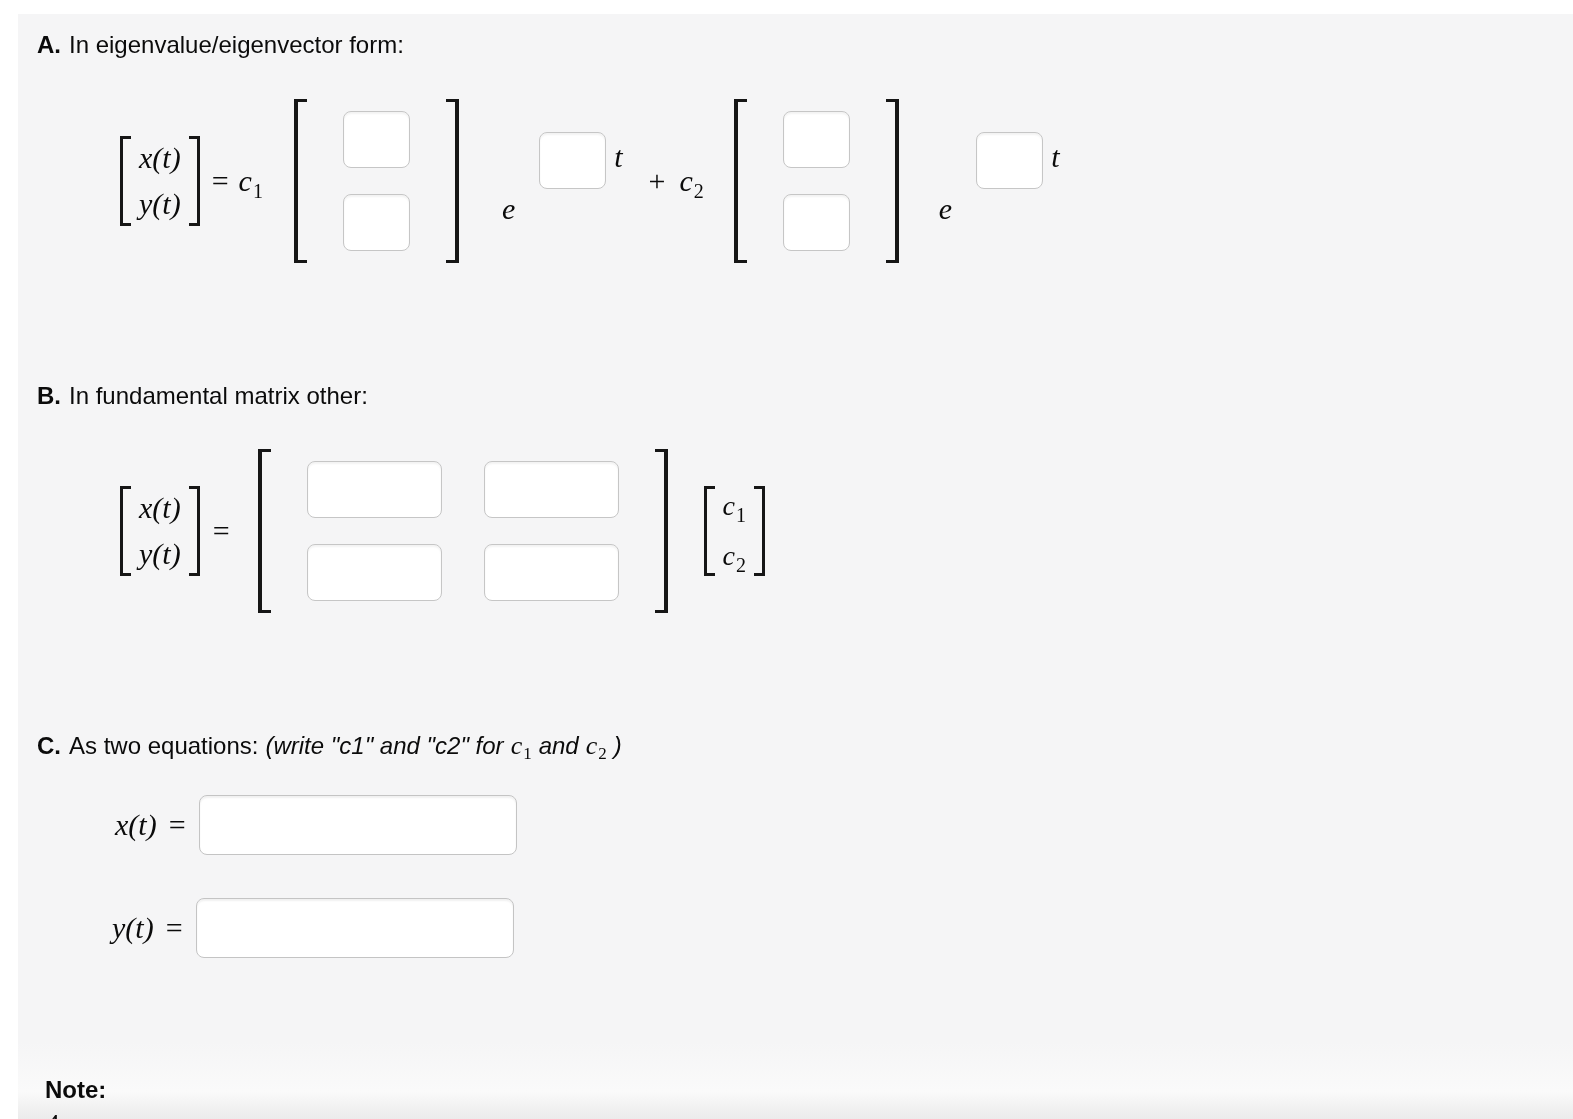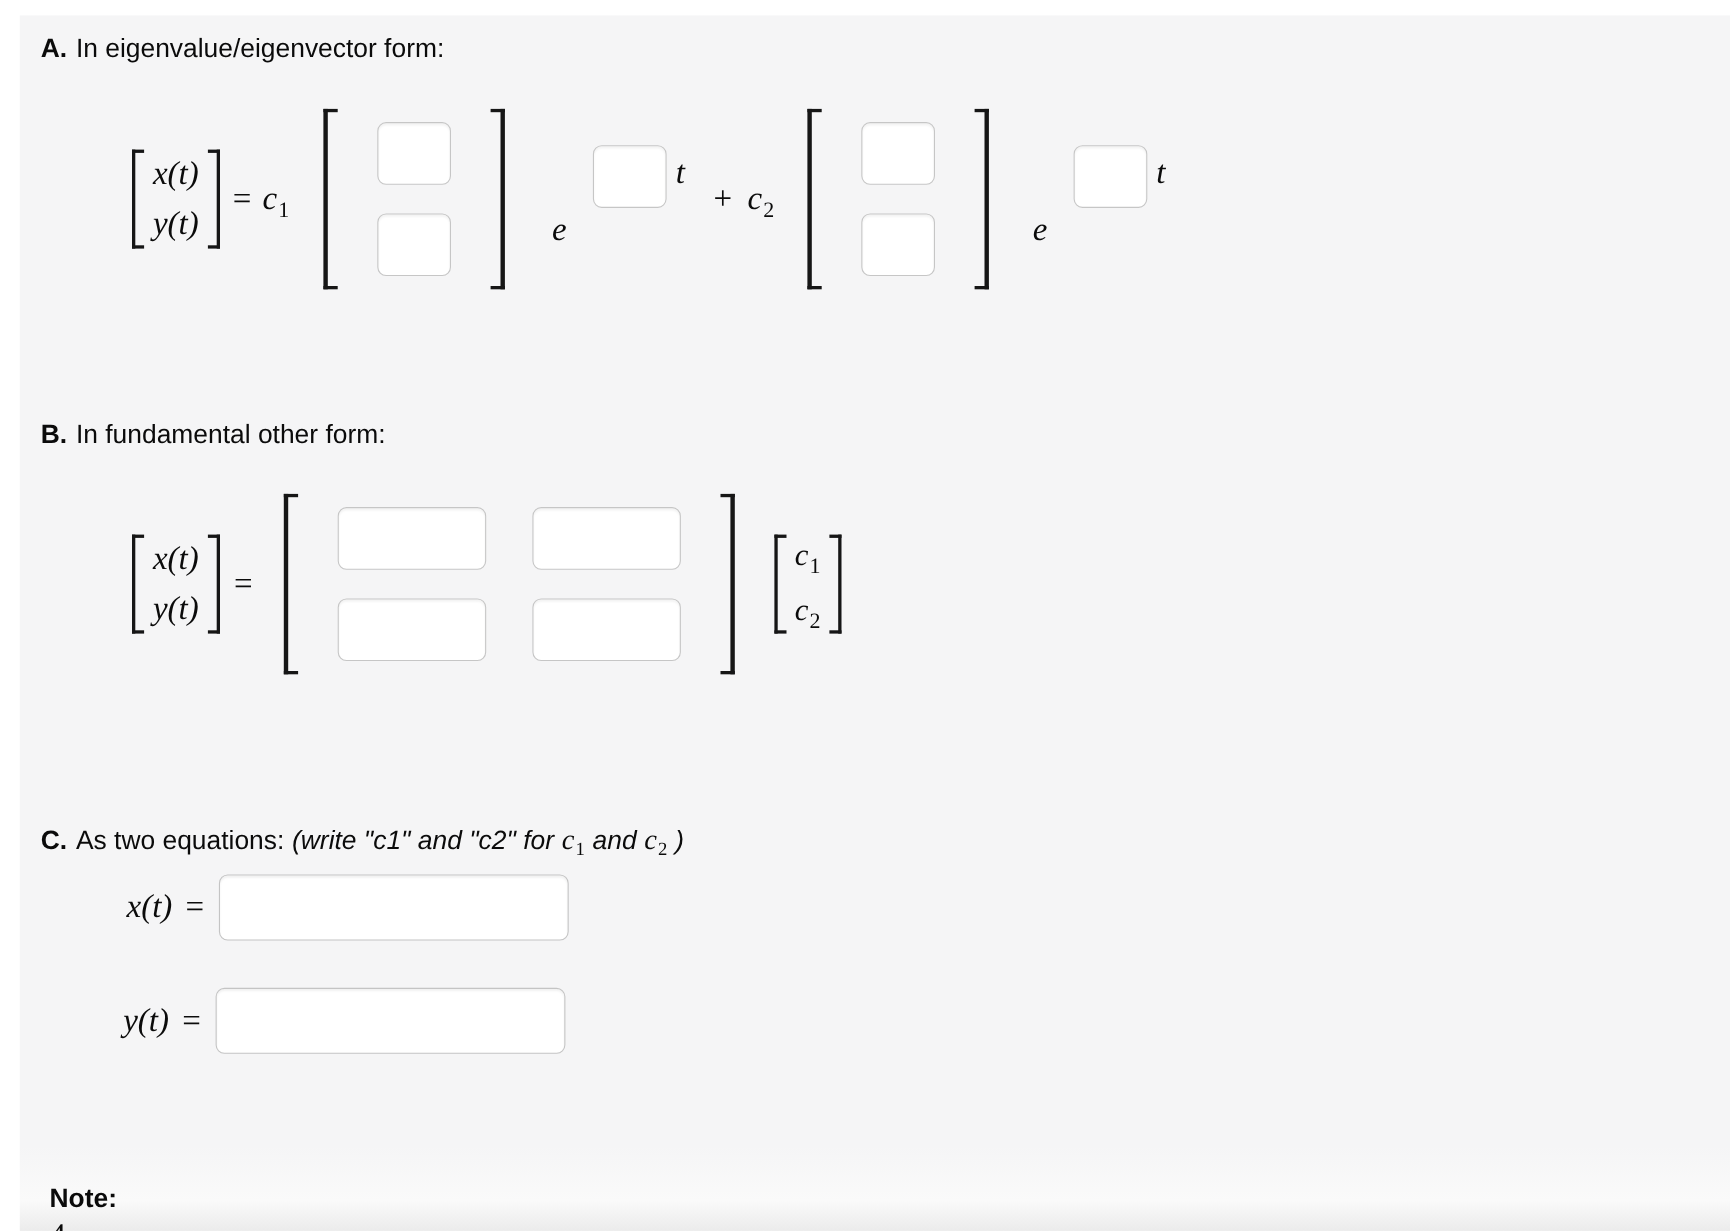--- a/index.html
+++ b/index.html
@@ -116,21 +116,21 @@
       <input type="text" class="abox" value="" style="">
     </span>
     <span class="br lg br-r"></span>
   </div>
   <span class="mit e-base" style="margin-left:40px;">e</span>
   <input type="text" class="abox sup" value="" style="">
   <span class="mit t-sup">t</span>
 </div>
 
 <div class="heading" style="left:37px;top:381px;">
-  <span class="hb">B.</span><span class="ht">In fundamental other form:</span>
+  <span class="hb">B.</span><span class="ht">In fundamental matrix other:</span>
 </div>
 
 <div class="eqrow" style="left:120px;top:447px;height:168px;">
   <div class="mvec">
     <span class="br sm br-l"></span>
     <span class="mcol">
       <span class="mit">x(t)</span>
       <span class="mit">y(t)</span>
     </span>
     <span class="br sm br-r"></span>
@@ -151,21 +151,21 @@
   <div class="mvec" style="margin-left:36px;">
     <span class="br sm br-l"></span>
     <span class="mcol csub">
       <span class="mit" style="font-size:28px;"><span>c</span><sub>1</sub></span>
       <span class="mit" style="font-size:28px;"><span>c</span><sub>2</sub></span>
     </span>
     <span class="br sm br-r"></span>
   </div>
 </div>
 
-<div class="heading" style="left:37px;top:749px;">
+<div class="heading" style="left:37px;top:731px;">
   <span class="hb">C.</span><span class="ht">As two equations:</span><span class="hi">(write "c1" and "c2" for</span><span class="hm"><span>c</span><sub>1</sub></span><span class="hi">and</span><span class="hm"><span>c</span><sub>2</sub></span><span class="hi">)</span>
 </div>
 
 <div class="crow" style="left:115px;top:795px;">
   <span class="mit">x(t)</span>
   <span class="mup" style="margin-left:12px;">=</span>
   <input type="text" class="cbox" value="" style="">
 </div>
 
 <div class="crow" style="left:112px;top:898px;">

